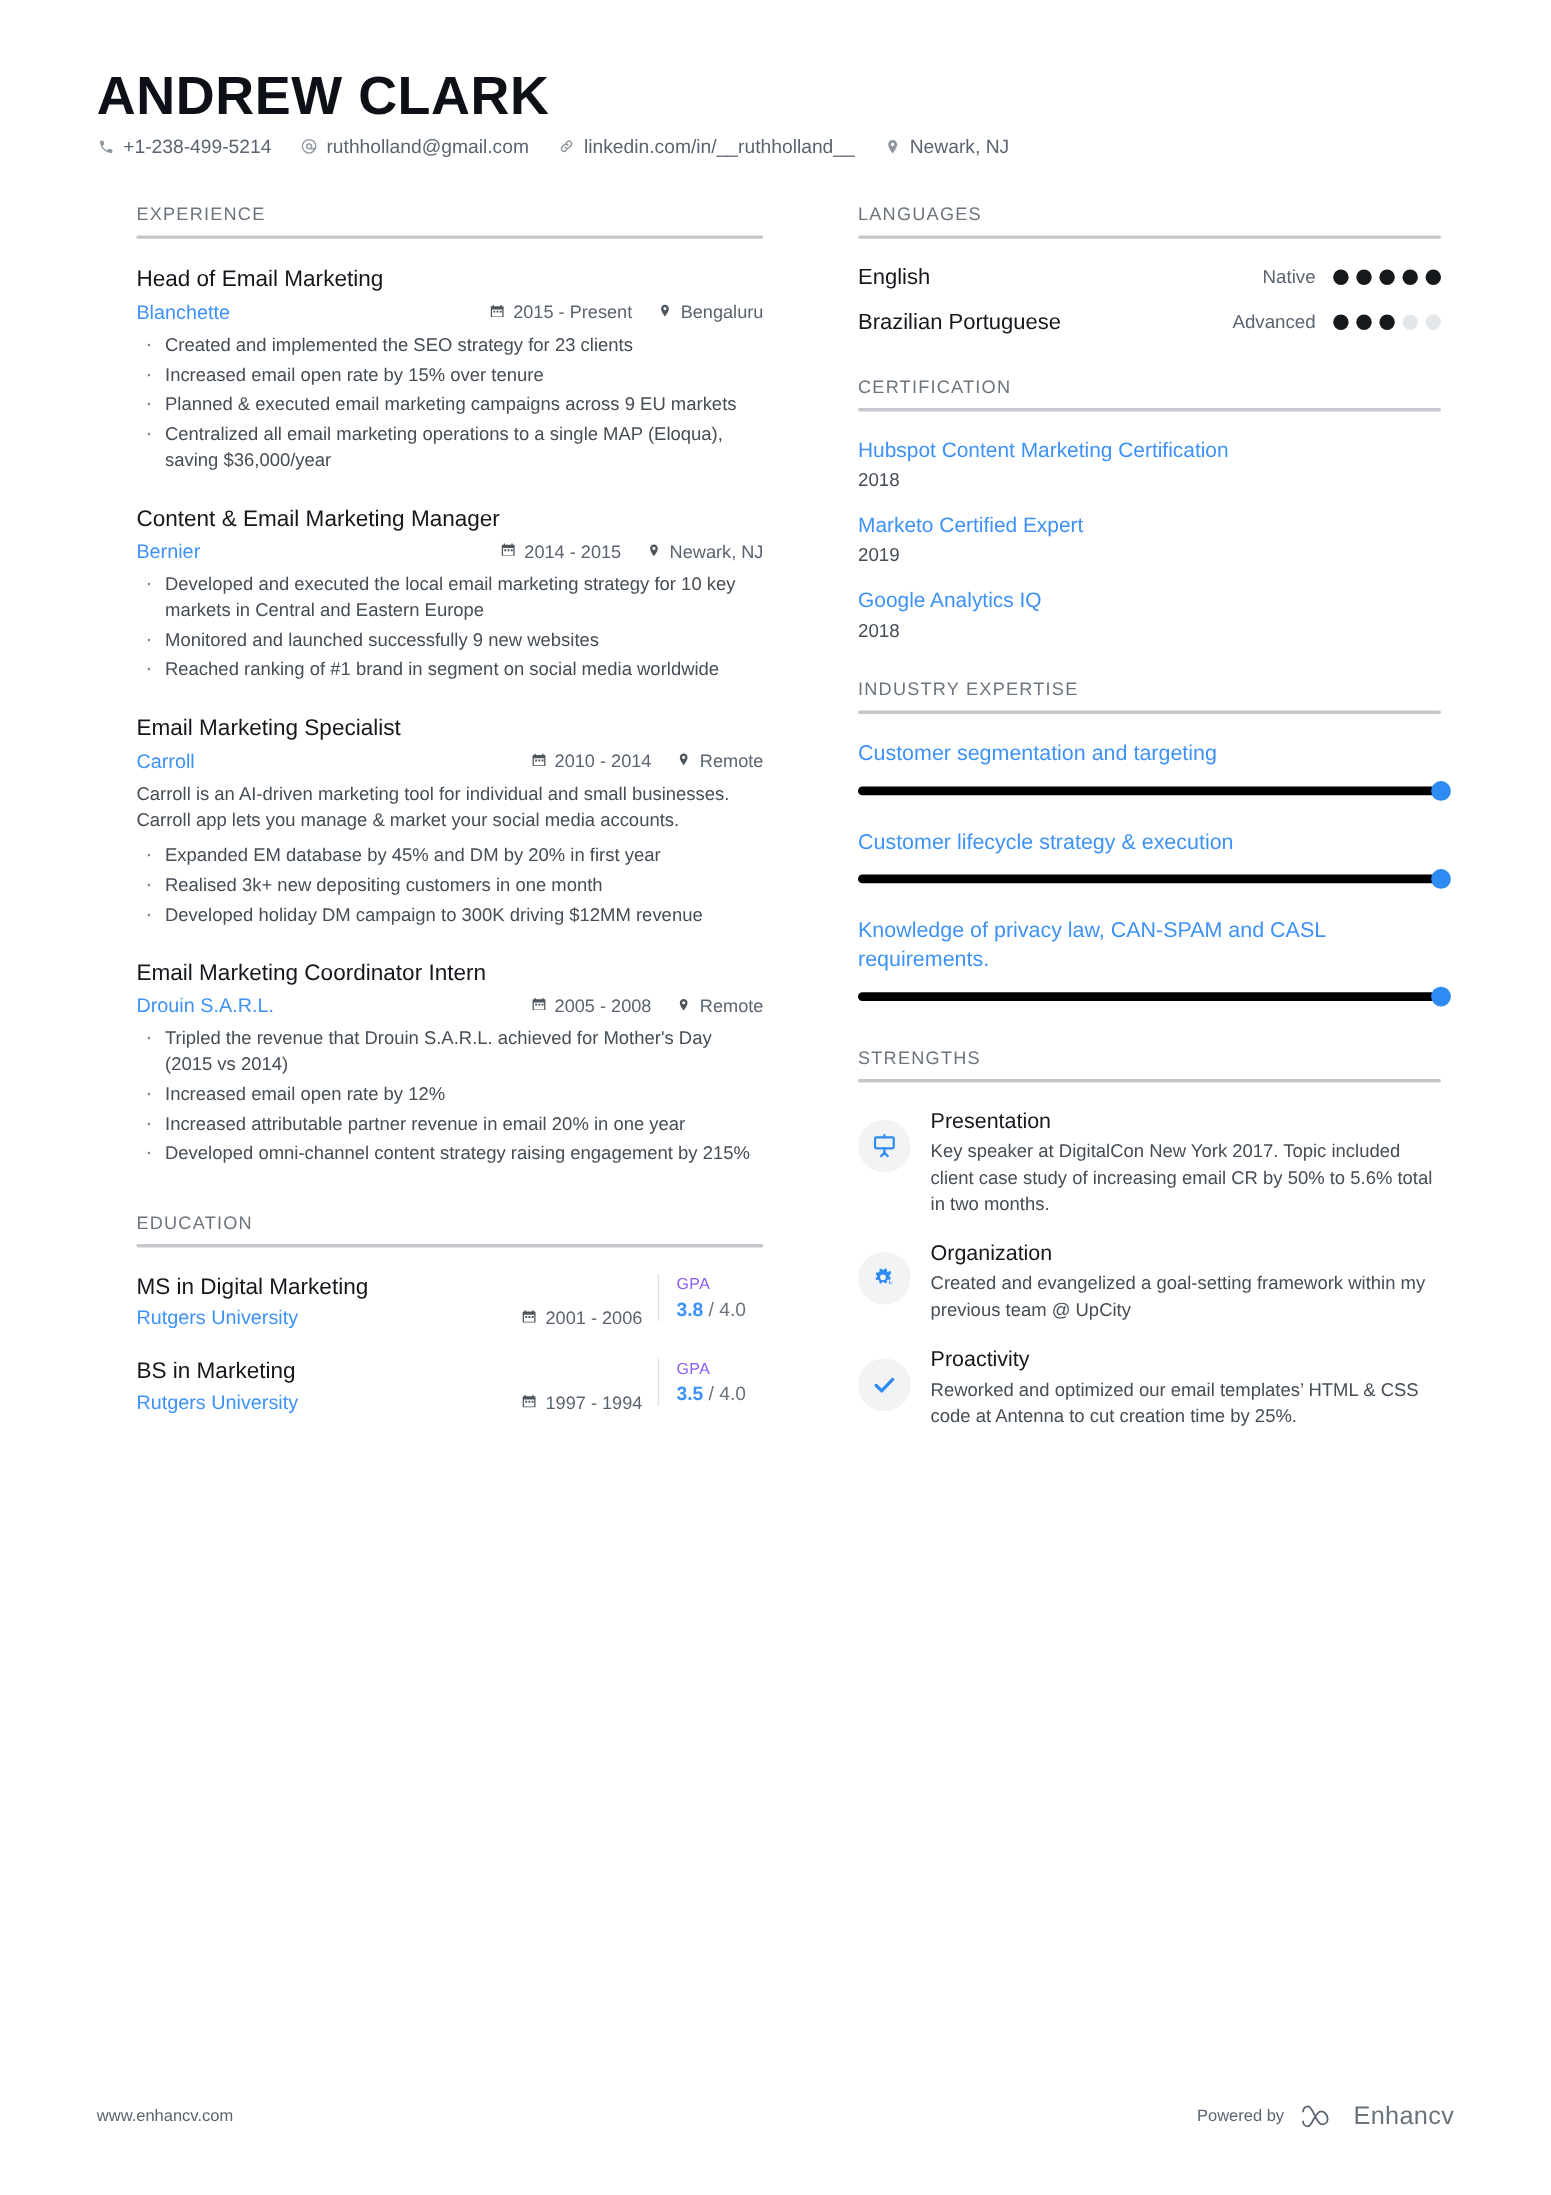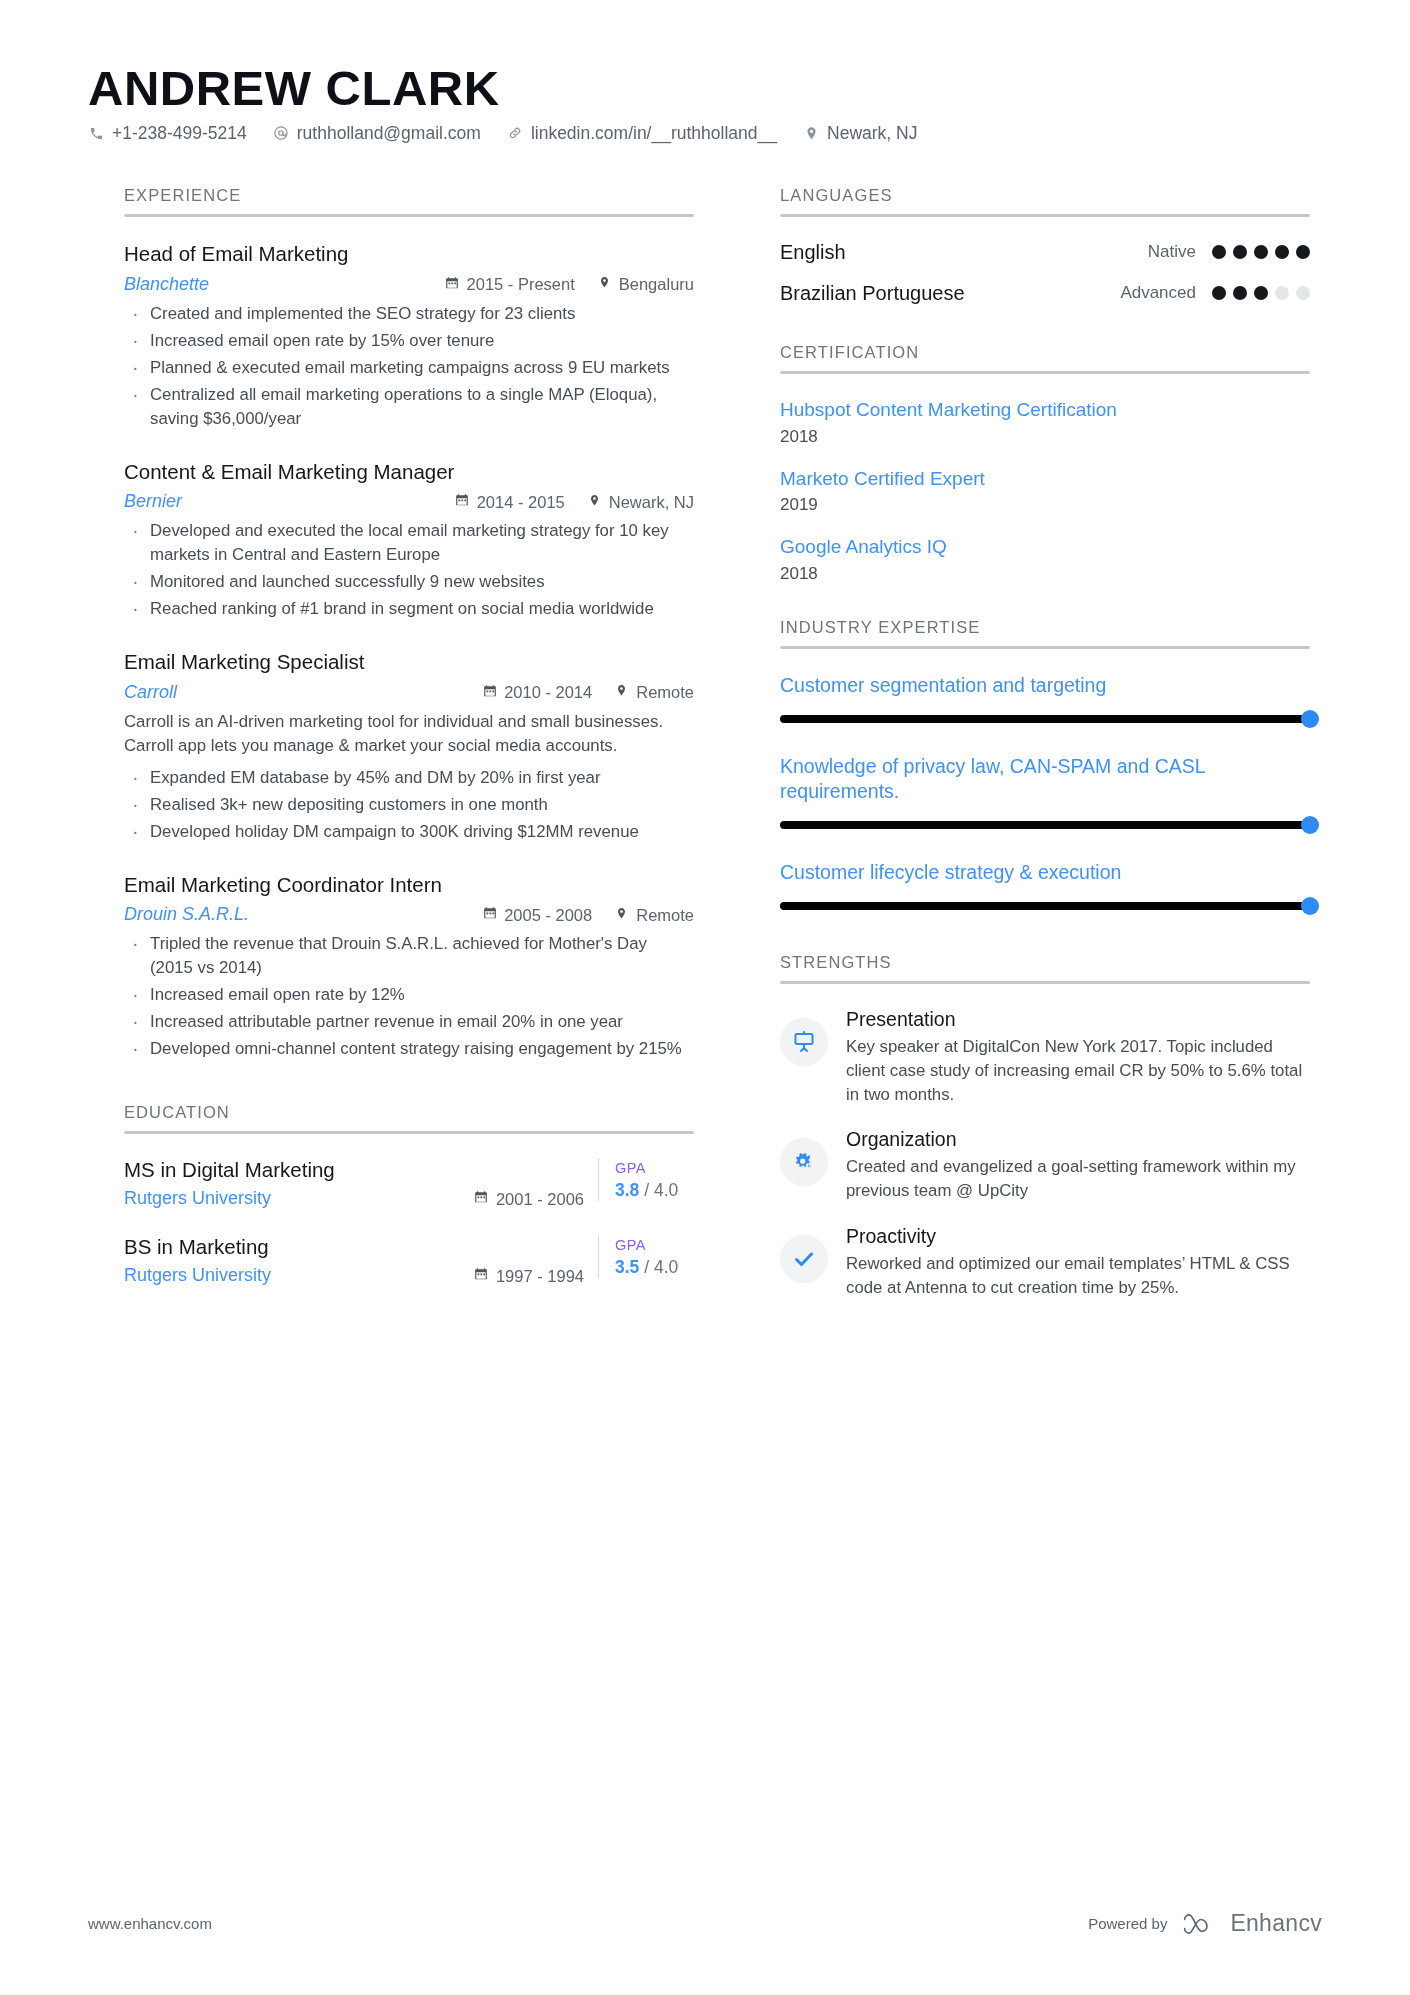--- a/index.html
+++ b/index.html
@@ -90,21 +90,20 @@
   }
   .entry-meta {
     display: flex;
     align-items: baseline;
     justify-content: space-between;
     margin-bottom: 7px;
   }
   .entry-company {
     font-size: 18px;
     color: #3e92f7;
-    font-style: italic;
   }
   .meta-right {
     display: flex;
     align-items: center;
     gap: 22px;
     font-size: 16.5px;
     color: #5a6470;
     white-space: nowrap;
   }
   .meta-chip { display: flex; align-items: flex-start; gap: 7px; }
@@ -557,29 +556,29 @@
 
         <div class="skill">
           <div class="skill-name">Customer segmentation and targeting</div>
           <div class="slider">
             <div class="slider-track" style="width:100%;"></div>
             <div class="slider-knob" style="left:100%;"></div>
           </div>
         </div>
 
         <div class="skill">
-          <div class="skill-name">Knowledge of privacy law, CAN-SPAM and CASL requirements.</div>
+          <div class="skill-name">Customer lifecycle strategy &amp; execution</div>
           <div class="slider">
             <div class="slider-track" style="width:100%;"></div>
             <div class="slider-knob" style="left:100%;"></div>
           </div>
         </div>
 
         <div class="skill">
-          <div class="skill-name">Customer lifecycle strategy &amp; execution</div>
+          <div class="skill-name">Knowledge of privacy law, CAN-SPAM and CASL requirements.</div>
           <div class="slider">
             <div class="slider-track" style="width:100%;"></div>
             <div class="slider-knob" style="left:100%;"></div>
           </div>
         </div>
       </div>
 
       <div class="section" style="margin-top:38px;">
         <div class="section-title">STRENGTHS</div>
         <div class="section-rule"></div>

